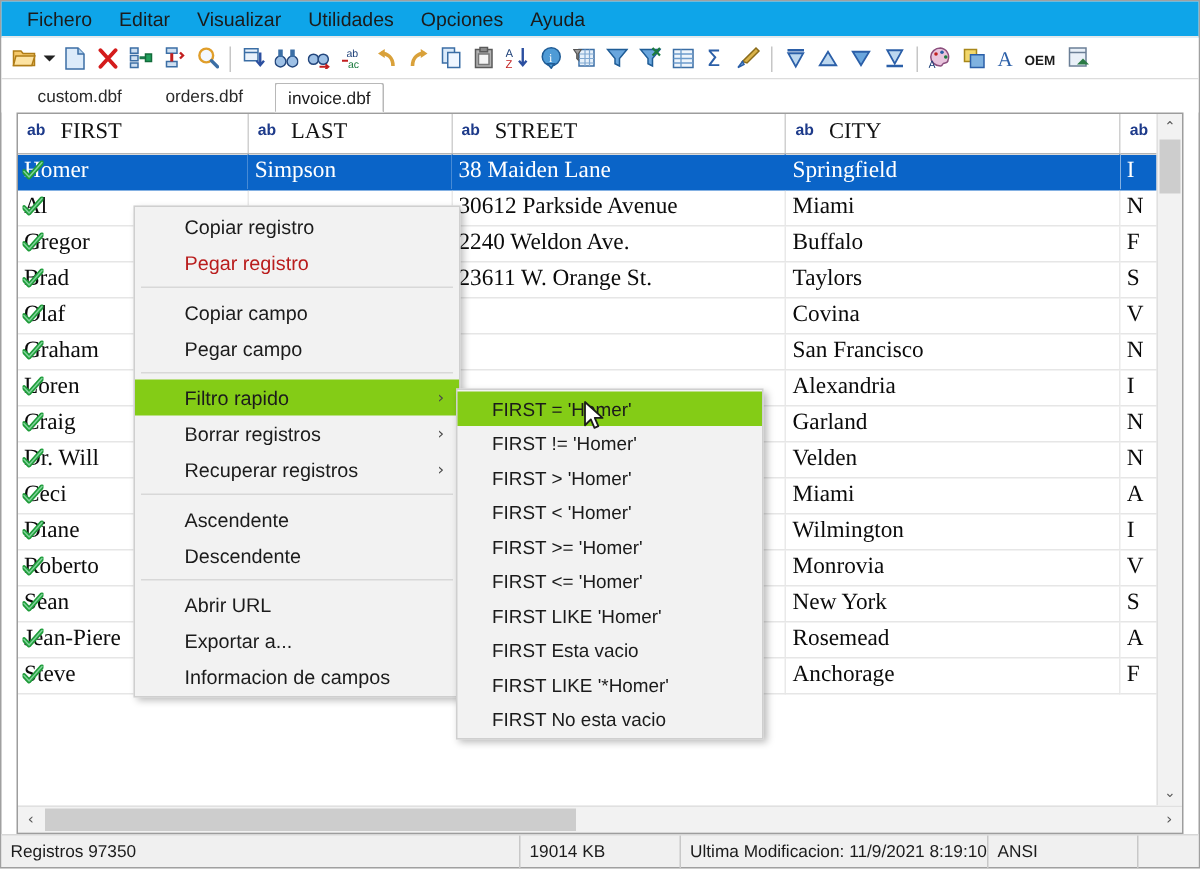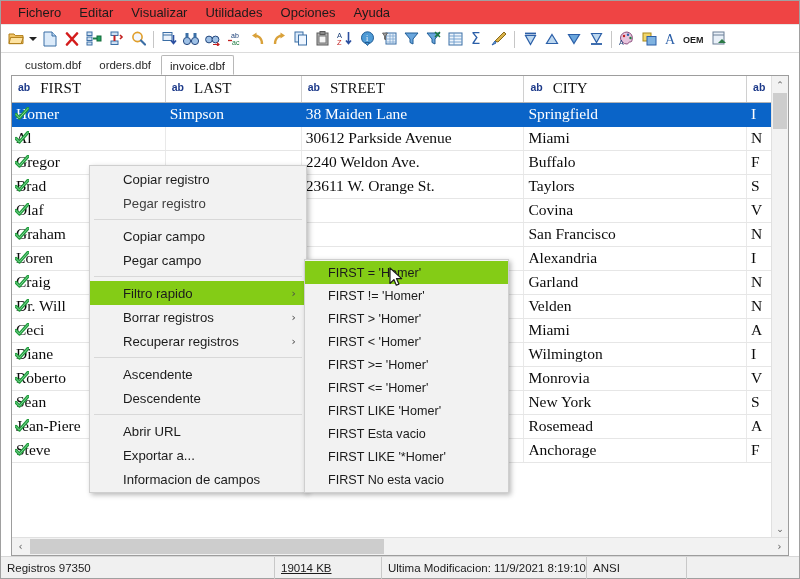--- a/index.html
+++ b/index.html
@@ -44,21 +44,21 @@
     width:46px; height:36px; display:flex; align-items:center; justify-content:center;
     color:#333; font-size:13px;
   }
   .glyph-min { width:11px; height:1px; background:#333; }
   .glyph-max { width:10px; height:10px; border:1px solid #333; }
   .glyph-close { font-size:15px; line-height:1; font-family:"DejaVu Sans", sans-serif; }
 
   
   .menubar {
     height:24px; flex:0 0 24px; display:flex; align-items:center;
-    background:#ef4444; padding-left:8px; border-bottom:1px solid #e8e8e8;
+    background:#0ea5e9; padding-left:8px; border-bottom:1px solid #e8e8e8;
   }
   .menubar .mitem {
     font-size:13px; color:#1b1b1b; padding:3px 9px; white-space:nowrap;
   }
 
   
   .toolbar {
     height:28px; flex:0 0 28px; display:flex; align-items:center;
     background:#ffffff; padding-left:4px; border-bottom:1px solid #dcdcdc;
   }
@@ -68,21 +68,21 @@
   }
   .tsep { width:9px; height:18px; flex:0 0 9px; position:relative; }
   .tsep:after{
     content:""; position:absolute; left:4px; top:1px; width:1px; height:17px; background:#c6c6c6;
   }
   .tbtn svg { display:block; }
 
   
   .tabstrip {
     height:22px; flex:0 0 22px; display:flex; align-items:flex-end;
-    background:#ffffff; padding-left:16px; gap:2px;
+    background:#ffffff; padding-left:16px; gap:13px;
   }
   .tab {
     font-size:11.5px; color:#1b1b1b; padding:3px 8px 3px 8px; height:20px;
     background:#ffffff; border:0; line-height:14px; white-space:nowrap;
   }
   .tab.inactive { color:#2b2b2b; }
   .tab.active {
     background:#ffffff; border:1px solid #b8b8b8; border-bottom:1px solid #fff;
     border-radius:2px 2px 0 0; position:relative; z-index:3;
   }
@@ -148,38 +148,38 @@
   .hs-thumb { position:absolute; left:18px; top:1px; height:15px; width:354px; background:#cdcdcd; }
 
   
   .statusbar {
     flex:0 0 22px; height:22px; display:flex; align-items:center;
     background:#f0f0f0; border-top:1px solid #d7d7d7;
     font-size:11.5px; color:#1b1b1b;
   }
   .sb-cell { height:22px; display:flex; align-items:center; padding-left:6px;
     border-right:1px solid #c8c8c8; white-space:nowrap; overflow:hidden; }
-  .sb-1 { width:274px; } .sb-2 { width:107px;text-decoration:underline; } .sb-3 { width:205px; }
+  .sb-1 { width:346px; } .sb-2 { width:107px; } .sb-3 { width:205px; }
   .sb-4 { width:100px; } .sb-5 { flex:1 1 auto; border-right:0; }
 
   
   .ctxmenu {
     position:absolute; background:#f2f2f2; border:1px solid #cfcfcf;
     box-shadow:2px 2px 5px rgba(0,0,0,0.28); z-index:50; padding:1px 0;
   }
-  .ctx-main { left:88px; top:164px; width:218px; }
+  .ctx-main { left:88px; top:136px; width:218px; }
   .ctx-sub  { left:303px; top:258px; width:205px; }
   .ctx-item {
     height:24px; display:flex; align-items:center;
     padding-left:33px; padding-right:10px;
     font-size:13.2px; color:#1b1b1b; position:relative; white-space:nowrap;
   }
   .ctx-sub .ctx-item { height:23px; padding-left:23px; font-size:12.6px; }
   .ctx-item.hl { background:#84cc16; }
-  .ctx-item.disabled { color:#404040; }
+  .ctx-item.disabled { color:#b91c1c; }
   .ctx-item .arrow {
     position:absolute; right:10px; top:50%; transform:translateY(-50%);
     font-size:11px; color:#4a4a4a; font-family:"DejaVu Sans", sans-serif;
   }
   .ctx-sep { height:1px; background:#d8d8d8; margin:4px 4px 4px 4px; }
 
   .cursor-arrow { position:absolute; left:388px; top:266px; z-index:80; }
 </style>
 </head>
 <body>

